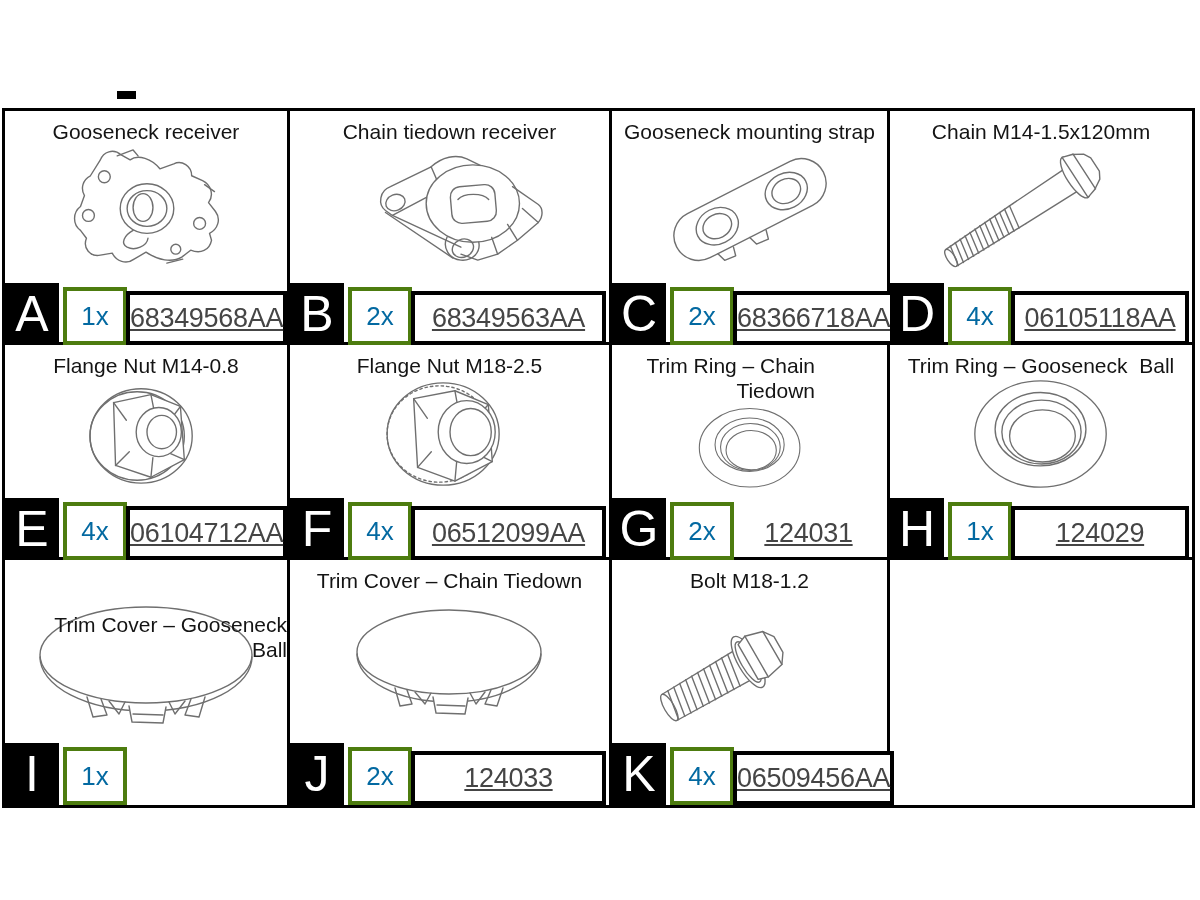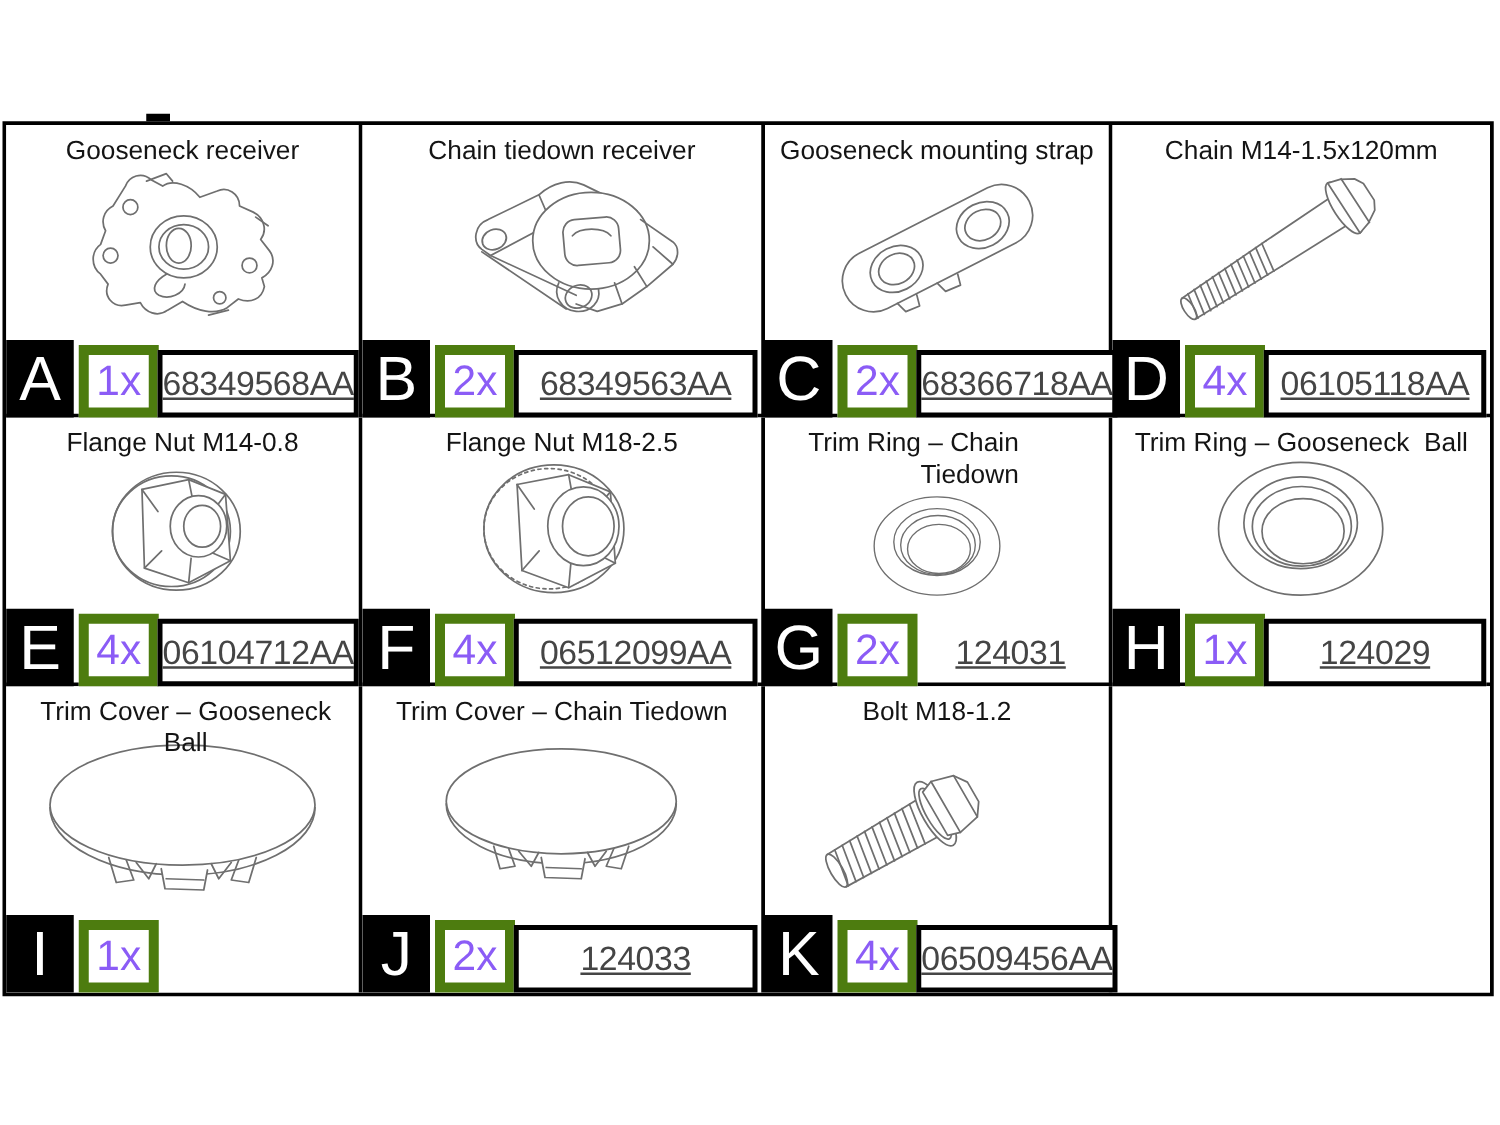--- a/index.html
+++ b/index.html
@@ -1,37 +1,37 @@
 <!DOCTYPE html>
 <html><head>
 <meta charset="utf-8">
 <style>
   html,body{margin:0;padding:0;background:#fff;}
   .page{position:relative;width:1200px;height:900px;background:#fff;overflow:hidden;
         font-family:"Liberation Sans","DejaVu Sans",sans-serif;}
   .nub{position:absolute;left:117px;top:91px;width:19px;height:8px;background:#000;}
-  .grid{position:absolute;left:2px;top:97px;width:1193px;height:700px;border:3px solid #000;
+  .grid{position:absolute;left:2px;top:108px;width:1193px;height:700px;border:3px solid #000;
         display:grid;grid-template-columns:285px 322px 278px 302px;grid-template-rows:234px 215px 245px;
         background:#fff;box-sizing:border-box;}
   .cell{position:relative;border-right:3px solid #000;border-bottom:3px solid #000;box-sizing:border-box;background:#fff;}
   .cell:nth-child(4n){border-right:none;}
   .cell:nth-child(n+9){border-bottom:none;}
   .title{position:relative;z-index:2;font-size:21px;line-height:1.18;color:#141414;text-align:center;
          padding:9px 6px 0;white-space:pre-wrap;}
   .cell:nth-child(7) .title{text-align:right;padding-left:23px;padding-right:72px;}
-  .cell:nth-child(9) .title{text-align:center;padding-left:5px;padding-right:0;}
+  .cell:nth-child(9) .title{text-align:right;padding-left:5px;padding-right:0;margin-top:44px;}
   .art{position:absolute;left:4px;right:4px;top:32px;bottom:66px;display:flex;align-items:center;justify-content:center;z-index:1;}
   .cell:nth-child(7) .art{top:58px;}
   .art svg{max-width:100%;max-height:100%;}
   .tag{position:absolute;left:0;right:0;bottom:-3px;display:flex;align-items:flex-end;z-index:3;}
   .cell:nth-child(n+9) .tag{bottom:0;}
   .letter{width:54px;height:62px;background:#000;color:#fff;font-size:50px;
           display:flex;align-items:center;justify-content:center;flex:0 0 auto;}
-  .qty{width:64px;height:58px;margin-left:4px;background:#fff;border:8px solid #4d7c0f;box-sizing:border-box;
-       display:flex;align-items:center;justify-content:center;font-size:34px;color:#8b5cf6;flex:0 0 auto;}
+  .qty{width:64px;height:58px;margin-left:4px;background:#fff;border:4px solid #4d7c0f;box-sizing:border-box;
+       display:flex;align-items:center;justify-content:center;font-size:26px;color:#0369a1;flex:0 0 auto;}
   .pn{flex:1;height:54px;margin-left:-1px;margin-right:3px;background:#fff;border:4px solid #000;box-sizing:border-box;
       display:flex;align-items:center;justify-content:center;font-size:27px;letter-spacing:-0.3px;color:#454545;text-decoration:underline;}
   .cell:nth-child(7) .pn,.cell:nth-child(9) .pn{border-color:transparent;background:transparent;}
   .lines{fill:none;stroke:#6f6f6f;stroke-width:1.4;stroke-linejoin:round;stroke-linecap:round;}
 </style>
 </head>
 <body>
 
 <div class="page">
   <div class="nub"></div>

